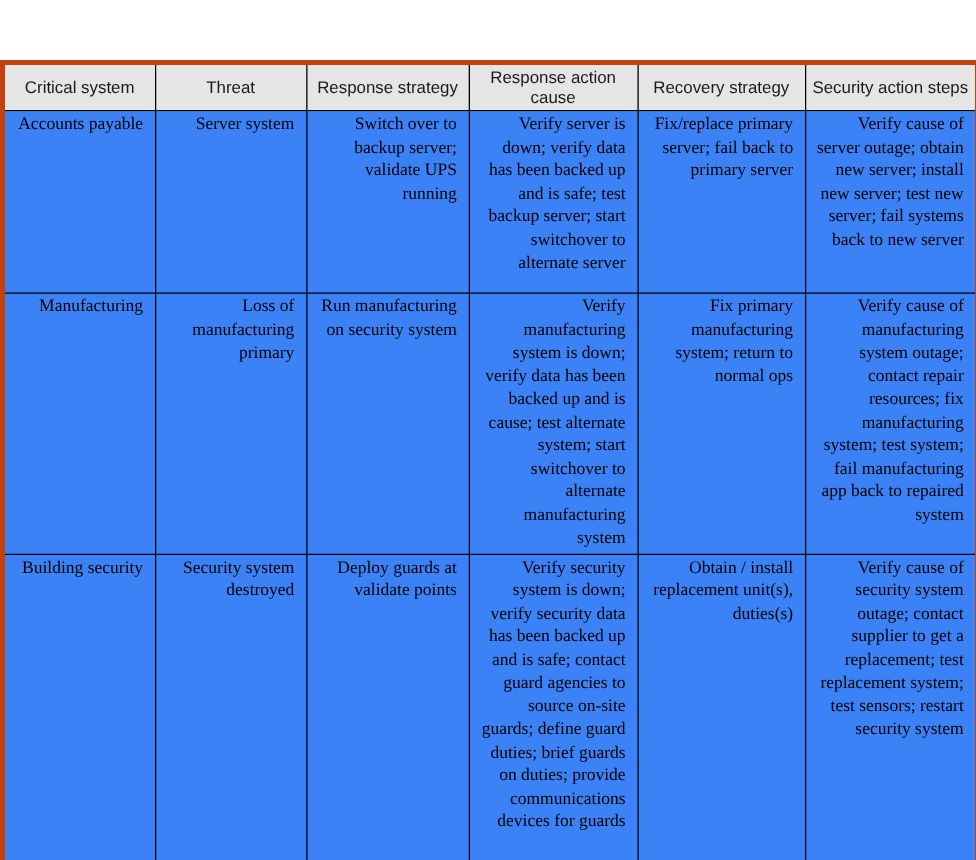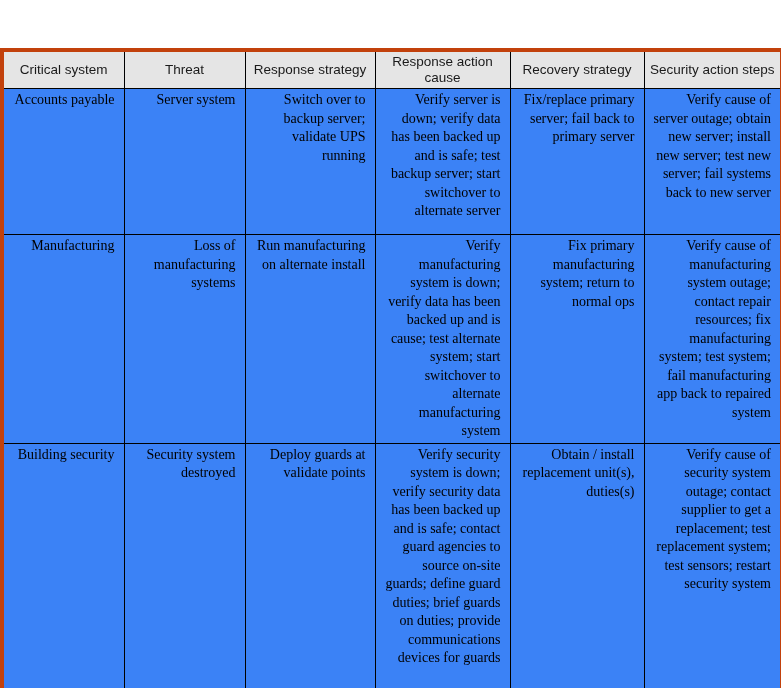--- a/index.html
+++ b/index.html
@@ -84,22 +84,22 @@
       <tr class="row-1">
         <td>Accounts payable</td>
         <td>Server system</td>
         <td>Switch over to backup server; validate UPS running</td>
         <td>Verify server is down; verify data has been backed up and is safe; test backup server; start switchover to alternate server</td>
         <td>Fix/replace primary server; fail back to primary server</td>
         <td>Verify cause of server outage; obtain new server; install new server; test new server; fail systems back to new server</td>
       </tr>
       <tr class="row-2">
         <td>Manufacturing</td>
-        <td>Loss of manufacturing systems</td>
-        <td>Run manufacturing on alternate install</td>
+        <td>Loss of manufacturing primary</td>
+        <td>Run manufacturing on security system</td>
         <td>Verify manufacturing system is down; verify data has been backed up and is cause; test alternate system; start switchover to alternate manufacturing system</td>
         <td>Fix primary manufacturing system; return to normal ops</td>
         <td>Verify cause of manufacturing system outage; contact repair resources; fix manufacturing system; test system; fail manufacturing app back to repaired system</td>
       </tr>
       <tr class="row-3">
         <td>Building security</td>
         <td>Security system destroyed</td>
         <td>Deploy guards at validate points</td>
         <td>Verify security system is down; verify security data has been backed up and is safe; contact guard agencies to source on-site guards; define guard duties; brief guards on duties; provide communications devices for guards</td>
         <td>Obtain / install replacement unit(s), duties(s)</td>

